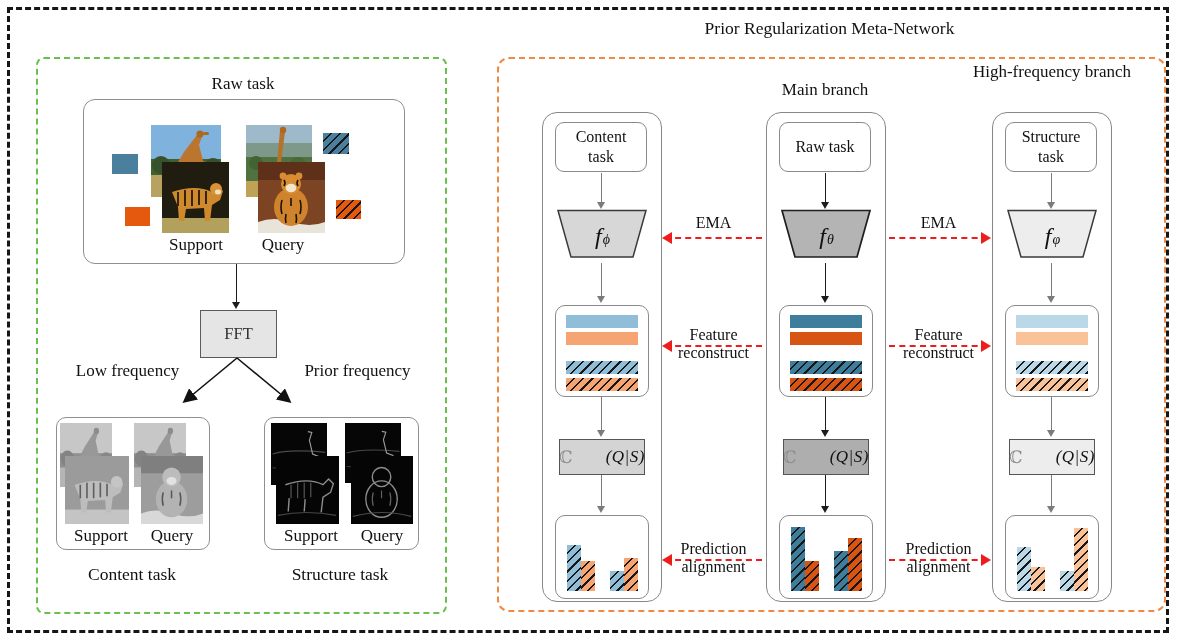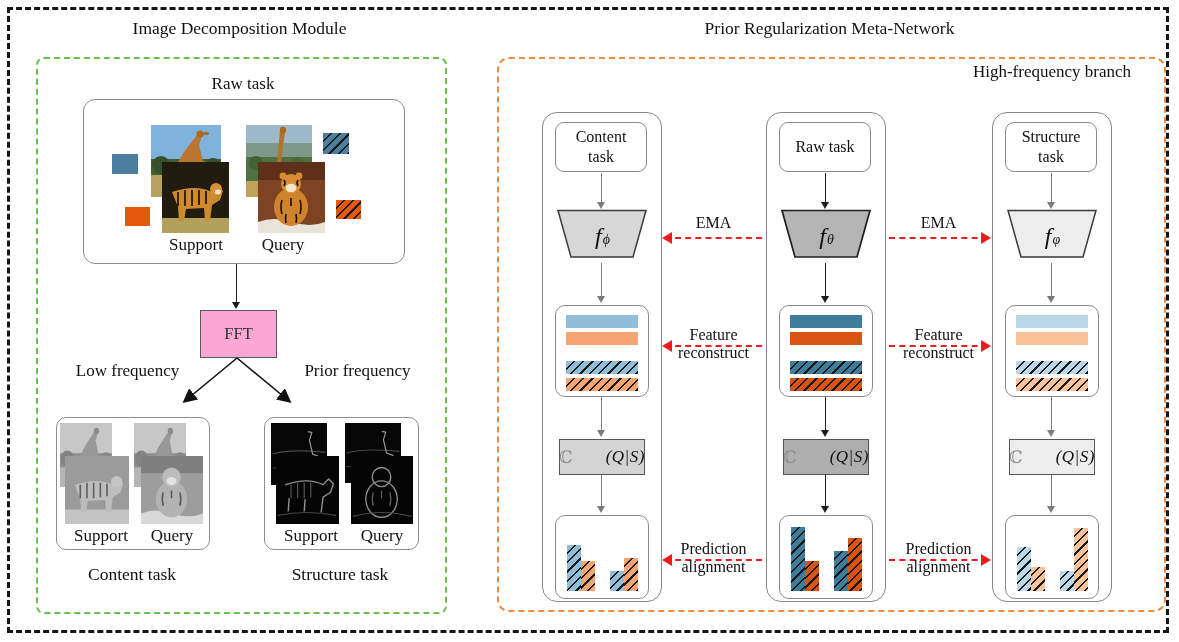--- a/index.html
+++ b/index.html
@@ -11,21 +11,21 @@
   .lbl{position:absolute;text-align:center;font-size:16px;line-height:1.15;}
   .lbl.big{font-size:17px;}
   .cap{font-size:17.5px;}
   .gbox{position:absolute;left:36px;top:57px;width:407px;height:553px;
     border:2px dashed var(--green-border);border-radius:8px;}
   .obox{position:absolute;left:497px;top:57px;width:665px;height:551px;
     border:2px dashed var(--orange-border);border-radius:12px;}
   .rawbox{position:absolute;left:83px;top:99px;width:320px;height:163px;
     border:1.2px solid #8f8f8f;border-radius:12px;background:#fff;}
   .fftbox{position:absolute;left:200px;top:310px;width:75px;height:46px;
-    background:#f9a8d4;border:1.2px solid #5a5a5a;display:flex;align-items:center;
+    background:#e5e5e5;border:1.2px solid #5a5a5a;display:flex;align-items:center;
     justify-content:center;font-size:16.5px;color:#333;}
   .taskimgbox{position:absolute;top:417px;height:131px;border:1.2px solid #8f8f8f;
     border-radius:10px;background:#fff;}
   .photo{position:absolute;display:block;}
   .sq{position:absolute;}
   .sq.b{background-color:var(--raw-blue);}
   .sq.o{background-color:var(--raw-orange);}
   .hatch{background-image:repeating-linear-gradient(135deg,rgba(0,0,0,0) 0 5px,#161616 5px 6.6px);}
   .varrow{position:absolute;width:0;border-left:1.6px solid #1c1c1c;}
   .varrow:after{content:"";position:absolute;bottom:-7px;left:-5.2px;width:0;height:0;
@@ -163,21 +163,20 @@
       <circle cx="33" cy="22" r="10" stroke="#8d8d8d" stroke-width="1.5" fill="none"></circle>
       <path d="M24 38 q-2 7 0 14 M42 38 q2 7 0 14 M33 36 l0 8" stroke="#606060" stroke-width="1.3" fill="none"></path>
       <path d="M2 63 q32 -8 63 0" stroke="#4a4a4a" stroke-width="1.2" fill="none"></path>
     </symbol>
   </defs>
 </svg>
 
 <div id="canvas">
   <div class="outer-frame"></div>
 
-  <div class="title" style="left:36px;top:18px;width:407px">Image Decomposition Module</div>
   <div class="gbox"></div>
 
   <div class="lbl big" style="left:83px;top:74px;width:320px">Raw task</div>
 
   <div class="rawbox">
     <div class="sq b" style="left:28px;top:54px;width:26px;height:20px"></div>
     <svg class="photo" style="left:67px;top:25px;width:70px;height:72px">
         <use href="#giraffe-s"></use>
       </svg>
     <svg class="photo" style="left:78px;top:62px;width:67px;height:71px">
@@ -248,20 +247,21 @@
         <use href="#tiger-eq"></use>
       </svg>
     <div class="lbl big" style="left:8px;top:108px;width:76px">Support</div>
     <div class="lbl big" style="left:86px;top:108px;width:62px">Query</div>
   </div>
   <div class="lbl cap" style="left:250px;top:564px;width:180px">Structure task</div>
 
   <div class="title" style="left:497px;top:18px;width:665px">Prior Regularization Meta-Network</div>
   <div class="obox"></div>
 
+  <div class="lbl big" style="left:747px;top:80px;width:156px">Main branch</div>
   <div class="lbl big" style="left:954px;top:62px;width:196px">High-frequency branch</div>
 
   <div class="branch branch-0" style="left:542px">
     <div class="tbox">
       <span>Content task</span>
     </div>
     <div class="varrow gray" style="left:58px;top:60px;height:29px"></div>
     <div class="trapwrap">
       <svg width="96" height="50" viewBox="0 0 96 50">
           <path d="M4,1.5 L92,1.5 L79,48 L17,48 Z" fill="var(--trap)" stroke="#3a3a3a" stroke-width="1.5"></path>

